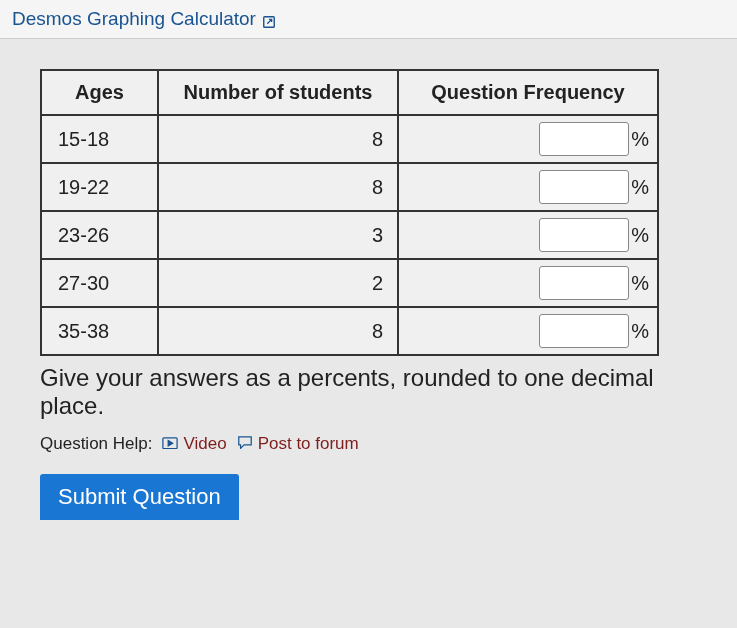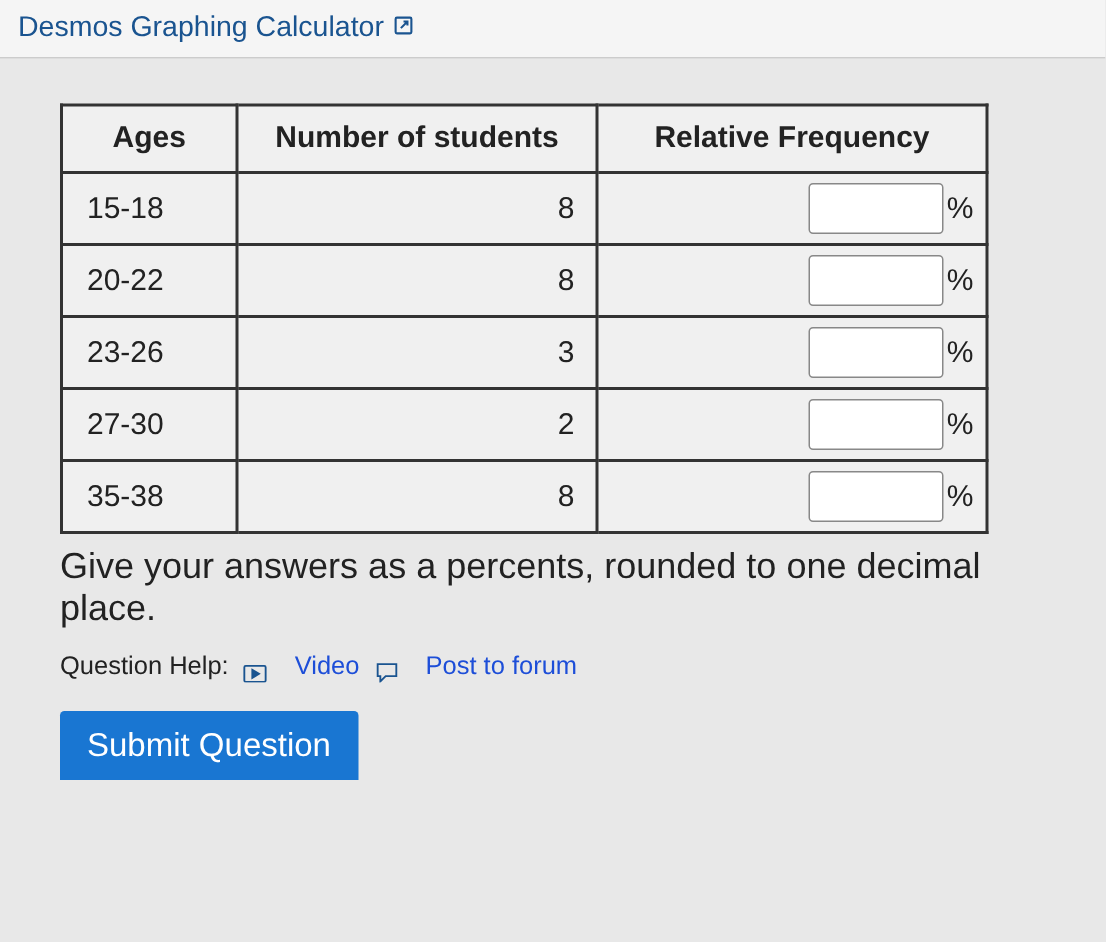--- a/index.html
+++ b/index.html
@@ -14,21 +14,21 @@
       background: #f5f5f5;
       padding: 8px 12px;
       border-bottom: 1px solid #ccc;
     }
     .desmos-link {
       color: #1a5490;
       font-size: 19px;
       text-decoration: none;
       cursor: pointer;
       display: inline-flex;
-      align-items: flex-start;
+      align-items: center;
       gap: 6px;
     }
     .external-icon {
       width: 14px;
       height: 14px;
       display: inline-block;
     }
     .content {
       padding: 30px 20px 0 40px;
     }
@@ -89,26 +89,26 @@
     }
     .help-row {
       margin-top: 14px;
       font-size: 17px;
       color: #222;
       display: flex;
       align-items: center;
       gap: 10px;
     }
     .help-link {
-      color: #1d4ed8;
+      color: #7f1d1d;
       text-decoration: none;
       cursor: pointer;
       display: inline-flex;
-      align-items: flex-end;
-      gap: 18px;
+      align-items: flex-start;
+      gap: 5px;
     }
     .video-icon, .chat-icon {
       width: 16px;
       height: 14px;
       display: inline-block;
     }
     .submit-row {
       margin-top: 20px;
     }
     .submit-btn {
@@ -136,36 +136,36 @@
   </a>
 </div>
 
 <div class="content">
 
   <table>
     <thead>
       <tr>
         <th>Ages</th>
         <th>Number of students</th>
-        <th>Relative Frequency</th>
+        <th>Question Frequency</th>
       </tr>
     </thead>
     <tbody>
       <tr>
         <td class="ages">15-18</td>
         <td class="count">8</td>
         <td class="freq">
           <span class="input-wrap">
             <input class="freq-input" type="text" value="" style="">
             <span class="pct">%</span>
           </span>
         </td>
       </tr>
       <tr>
-        <td class="ages">20-22</td>
+        <td class="ages">19-22</td>
         <td class="count">8</td>
         <td class="freq">
           <span class="input-wrap">
             <input class="freq-input" type="text" value="" style="">
             <span class="pct">%</span>
           </span>
         </td>
       </tr>
       <tr>
         <td class="ages">23-26</td>

